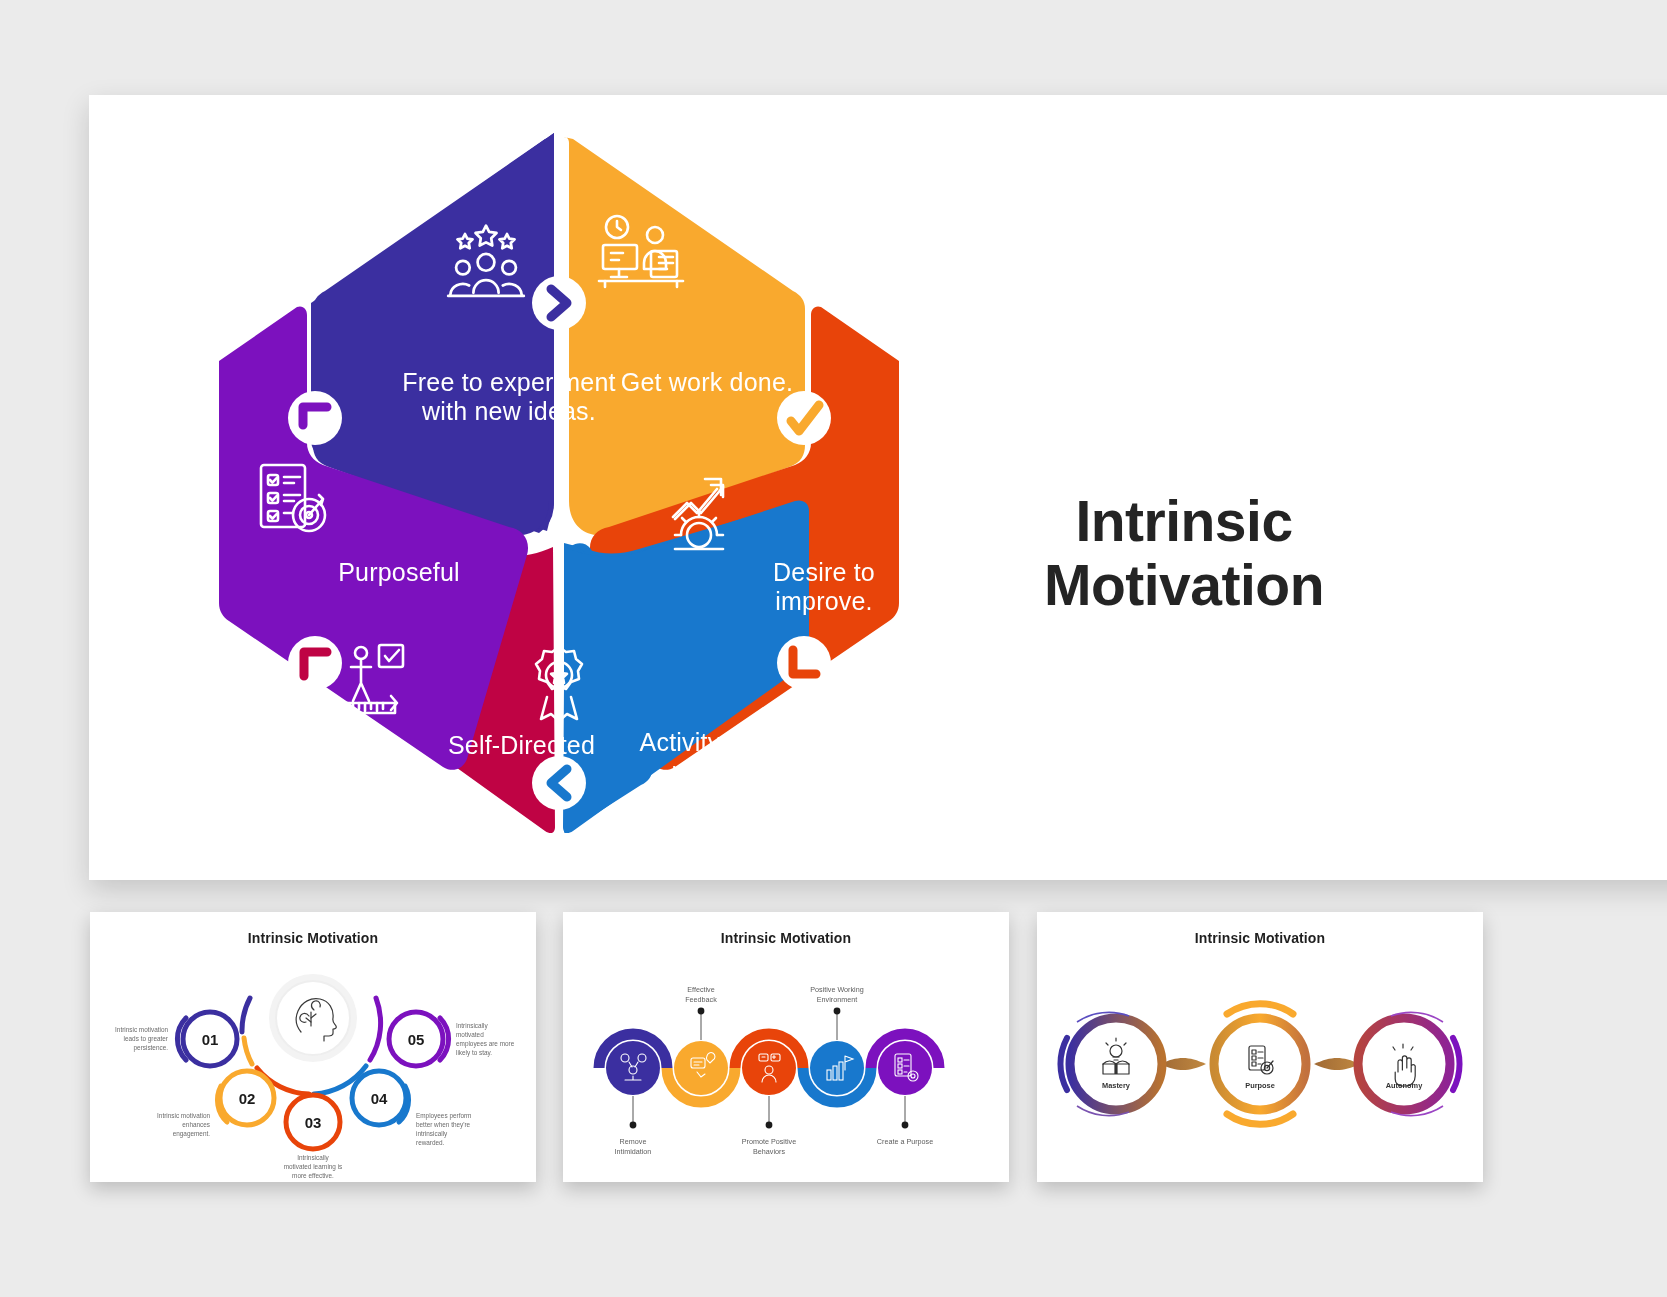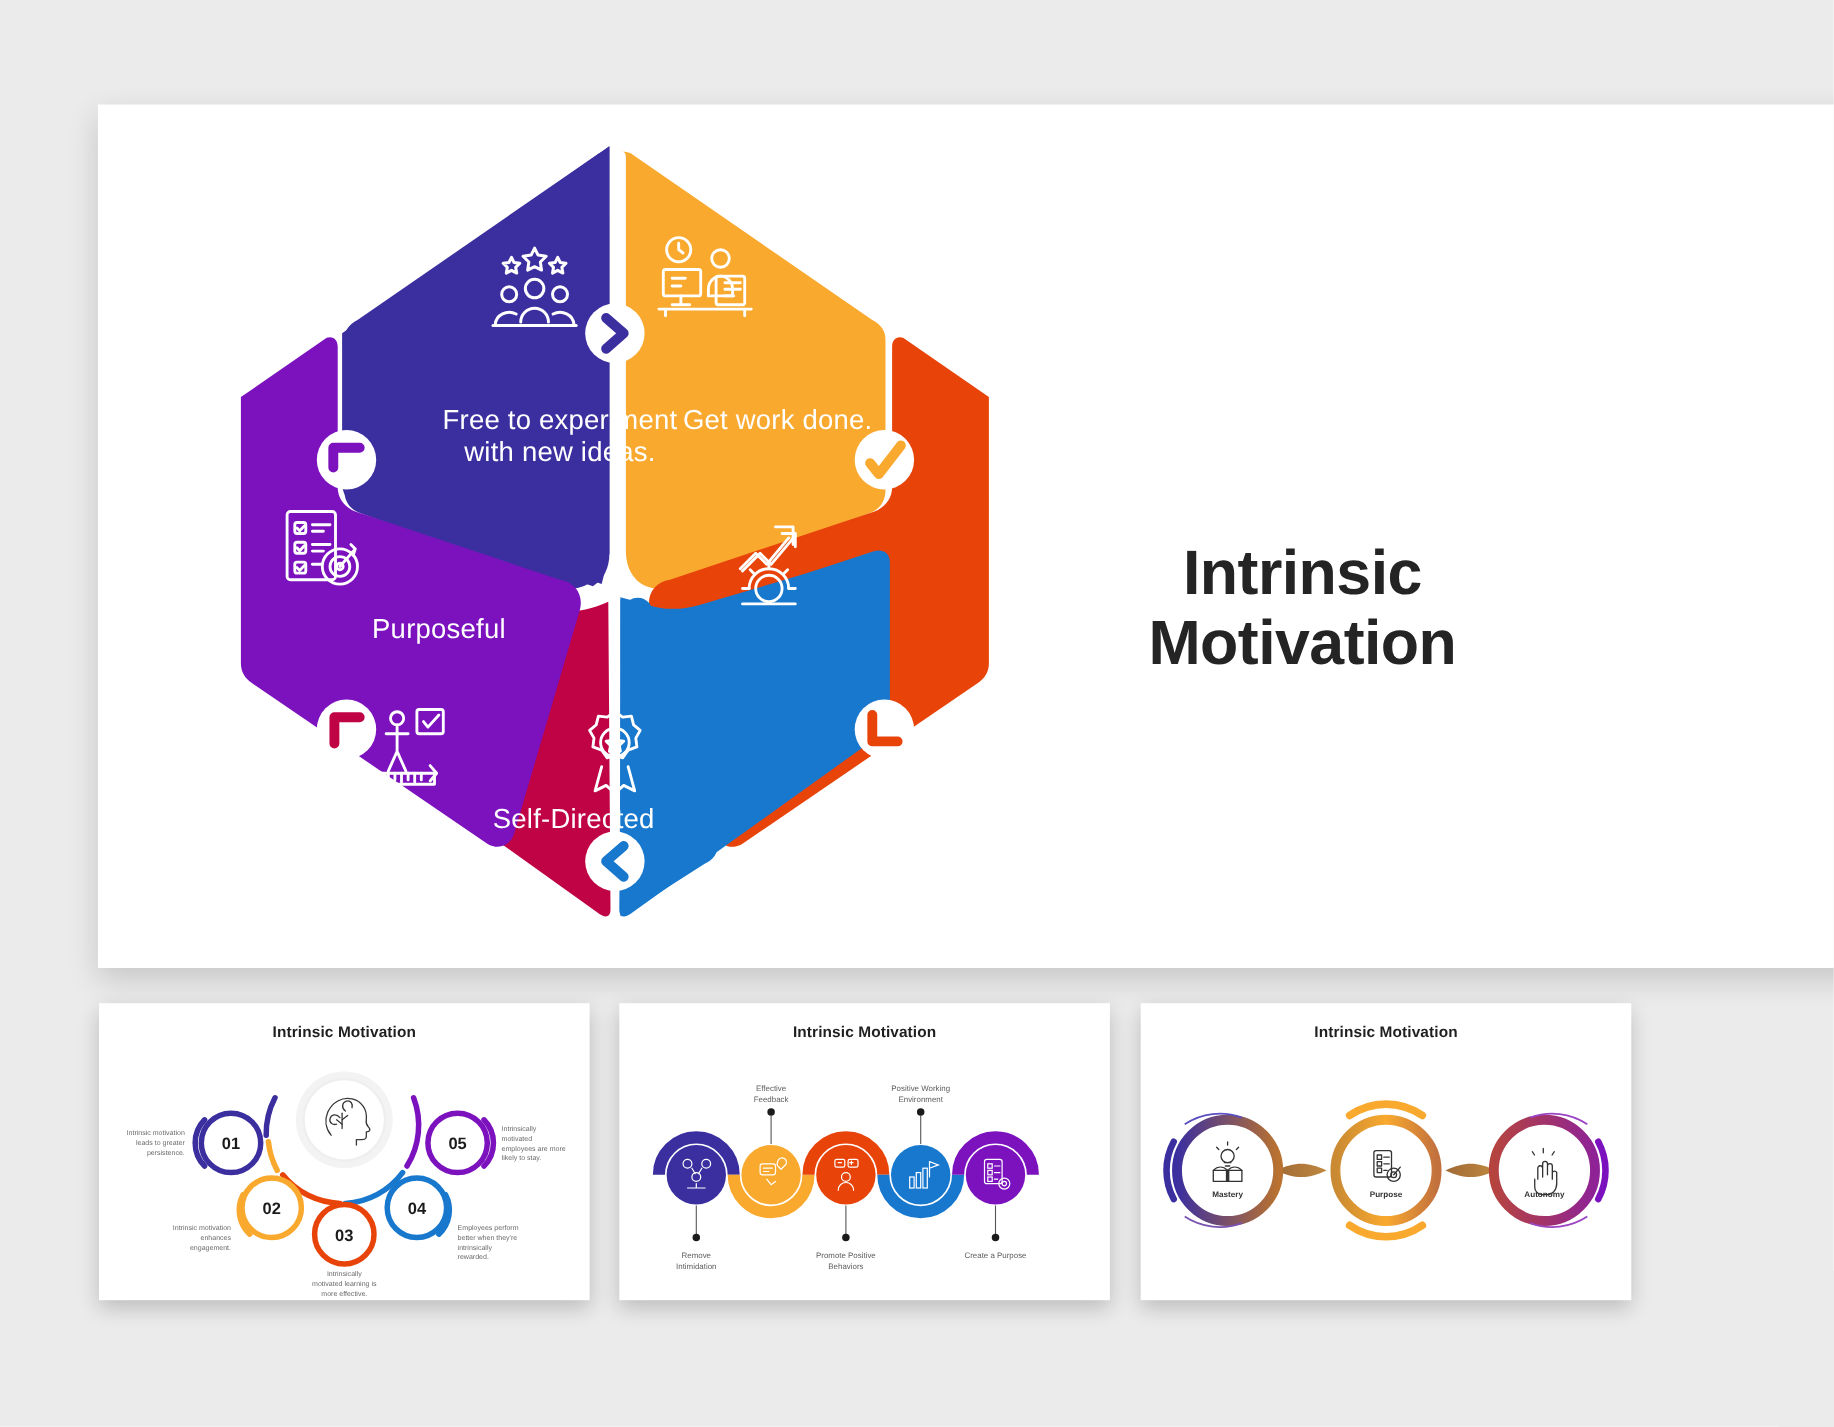--- a/index.html
+++ b/index.html
@@ -238,20 +238,22 @@
         <path d="M27 50 h8"></path>
         <circle cx="52" cy="52" r="16"></circle>
         <circle cx="52" cy="52" r="9"></circle>
         <circle cx="52" cy="52" r="3"></circle>
         <path d="M52 52 l14 -16 M62 32 l4 4 -2 6"></path>
       </g>
     </svg>
 
     <div class="seg-label" id="lbl-free">Free to experiment with new ideas.</div>
     <div class="seg-label" id="lbl-getwork">Get work done.</div>
+    <div class="seg-label" id="lbl-desire">Desire to improve.</div>
+    <div class="seg-label" id="lbl-activity">Activity is the reward.</div>
     <div class="seg-label" id="lbl-self">Self-Directed</div>
     <div class="seg-label" id="lbl-purposeful">Purposeful</div>
   </div>
 
   <div id="slide-title">Intrinsic Motivation</div>
 </div>
 
 <div class="thumb" id="thumb-1">
   <div class="thumb-title">Intrinsic Motivation</div>
   <div class="thumb-body">

